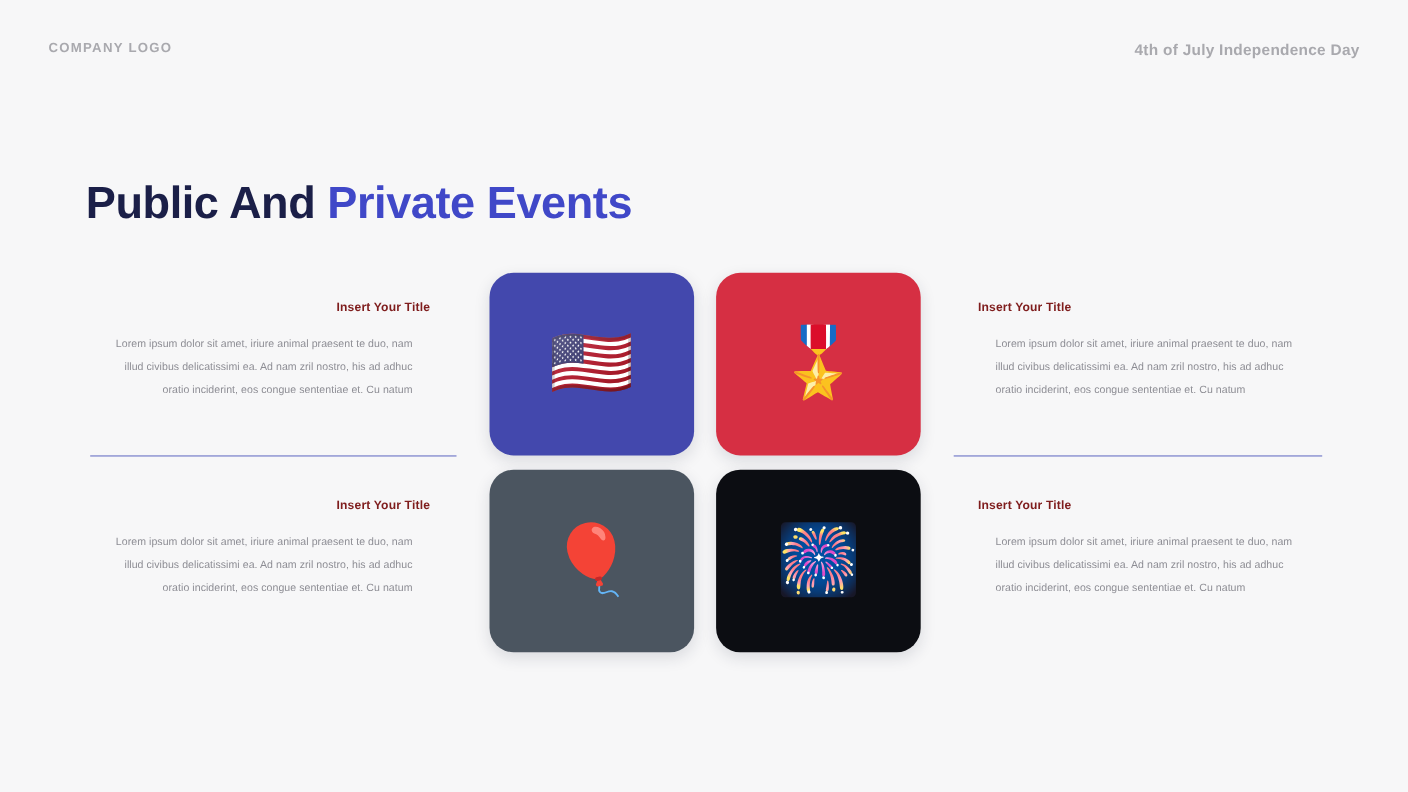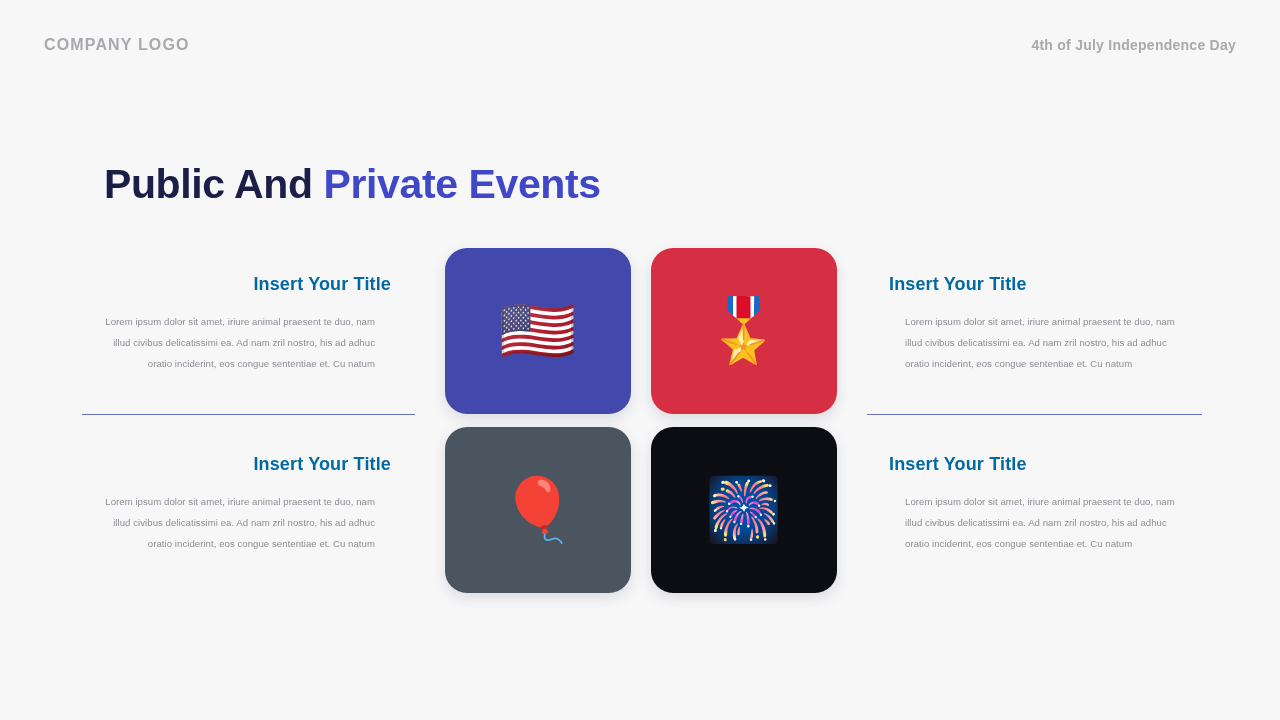--- a/index.html
+++ b/index.html
@@ -18,21 +18,21 @@
   .slide {
     position: absolute;
     inset: 0;
   }
 
   
   .hdr-logo {
     position: absolute;
     left: 44px;
     top: 36px;
-    font-size: 16px;
+    font-size: 12px;
     font-weight: bold;
     letter-spacing: 1.15px;
     color: #a9a9ae;
     text-transform: uppercase;
     white-space: nowrap;
   }
   .hdr-right {
     position: absolute;
     right: 44px;
     top: 37px;
@@ -47,21 +47,21 @@
   .title {
     position: absolute;
     left: 78px;
     top: 131px;
     font-size: 41px;
     font-weight: bold;
     letter-spacing: -0.4px;
     line-height: 52px;
     white-space: nowrap;
   }
-  .title .t-dark { color: #1b1f48; margin-left: 26px; }
+  .title .t-dark { color: #1b1f48; }
   .title .t-accent { color: #4048c8; text-align: center; }
 
   
   .card {
     position: absolute;
     width: 186px;
     height: 166px;
     border-radius: 22px;
     box-shadow: 0 5px 14px rgba(30, 35, 60, 0.13);
     display: flex;
@@ -78,23 +78,23 @@
   #card-2 { left: 651px; top: 248px; }
   #card-3 { left: 445px; top: 427px; }
   #card-4 { left: 651px; top: 427px; }
 
   
   .tblock {
     position: absolute;
     width: 310px;
   }
   .tblock .t-title {
-    font-size: 18px;
+    font-size: 11px;
     font-weight: bold;
-    color: #0369a1;
+    color: #7f1d1d;
     letter-spacing: 0.15px;
     margin: 0 0 16px 0;
     white-space: nowrap;
   }
   .tblock .t-body {
     font-size: 9.6px;
     line-height: 21px;
     color: #8d8d94;
     margin: 16px;
     letter-spacing: 0.05px;

